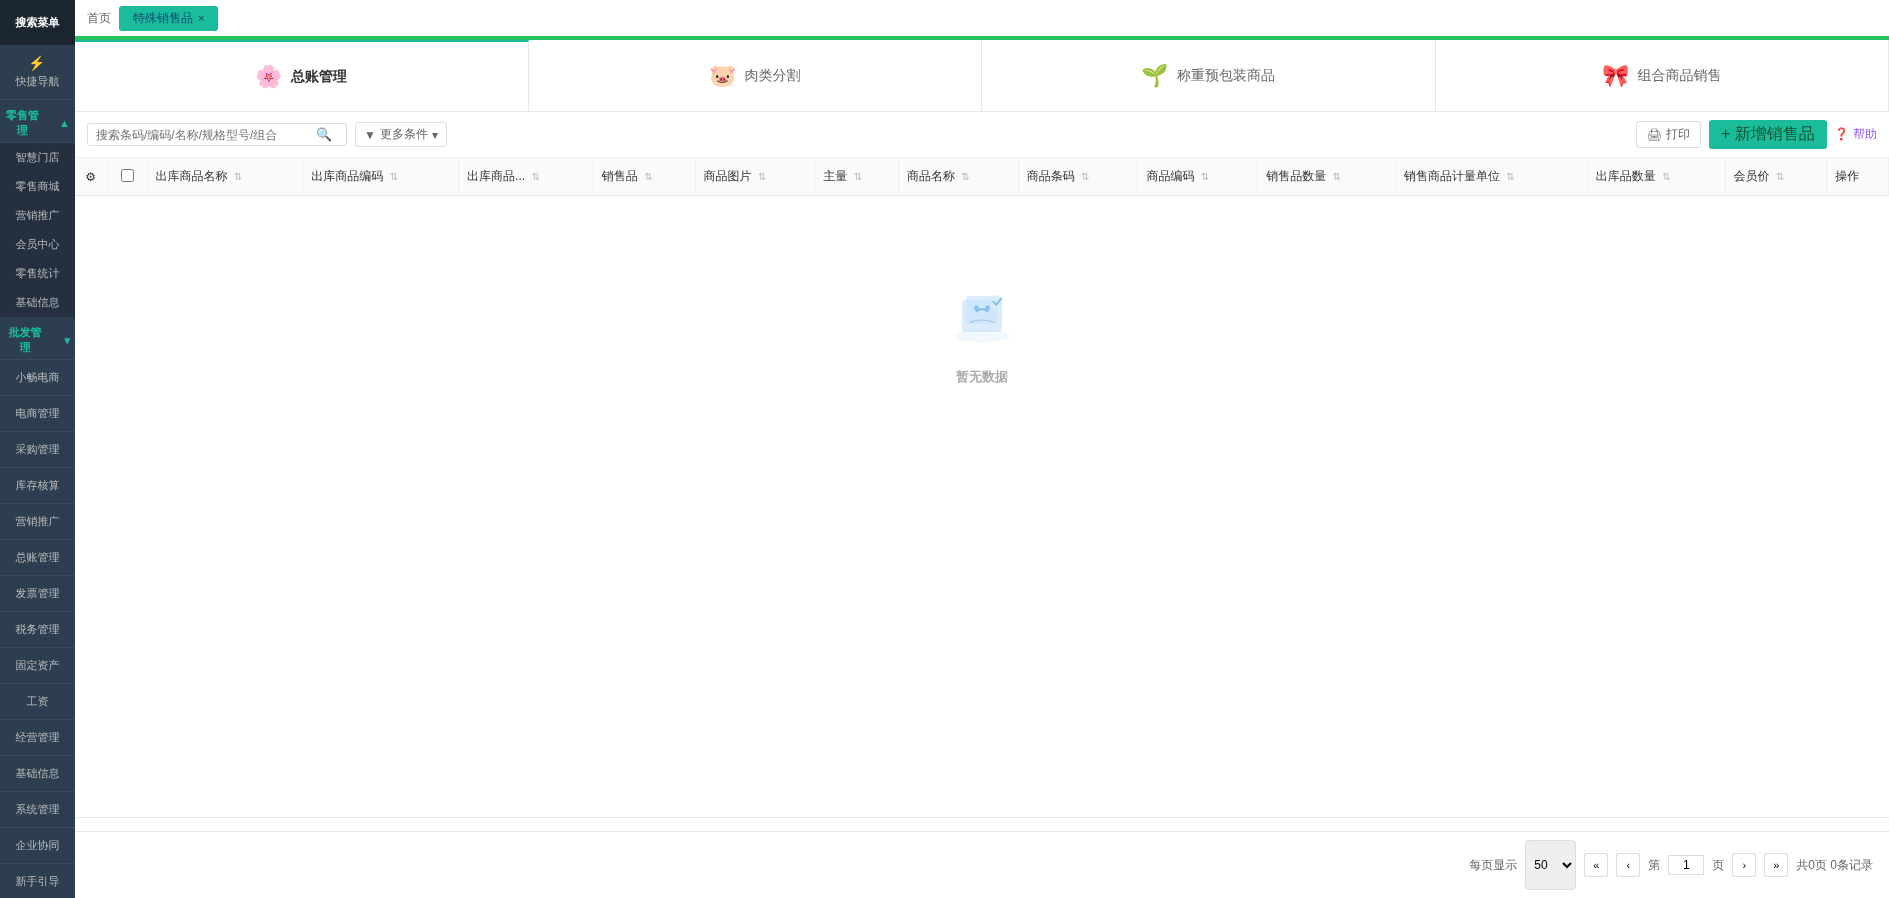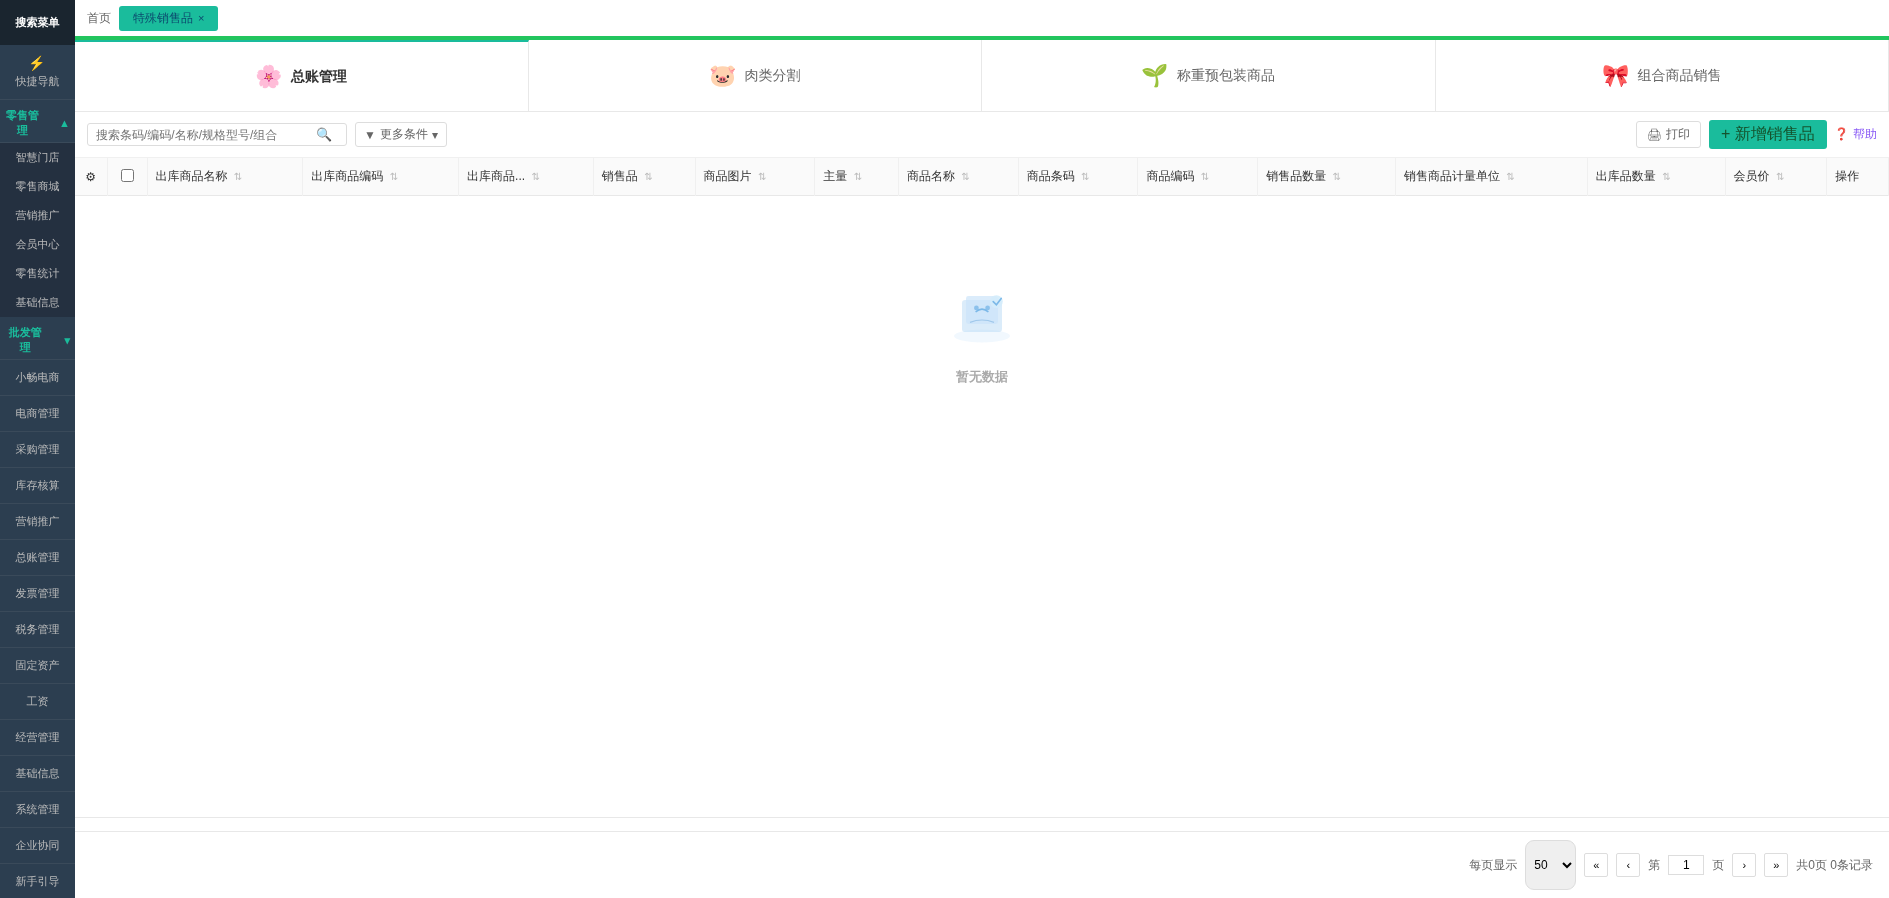--- a/index.html
+++ b/index.html
@@ -260,21 +260,21 @@
       align-items: center;
       justify-content: flex-end;
       gap: 8px;
       font-size: 12px;
       color: #666;
     }
     .pagination select {
       border: 1px solid #ddd;
       padding: 16px 4px;
       font-size: 12px;
-      border-radius: 9px;
+      border-radius: 4px;
     }
     .page-btn {
       width: 24px;
       height: 24px;
       border: 1px solid #ddd;
       background: #fff;
       cursor: pointer;
       display: flex;
       align-items: center;
       justify-content: center;

